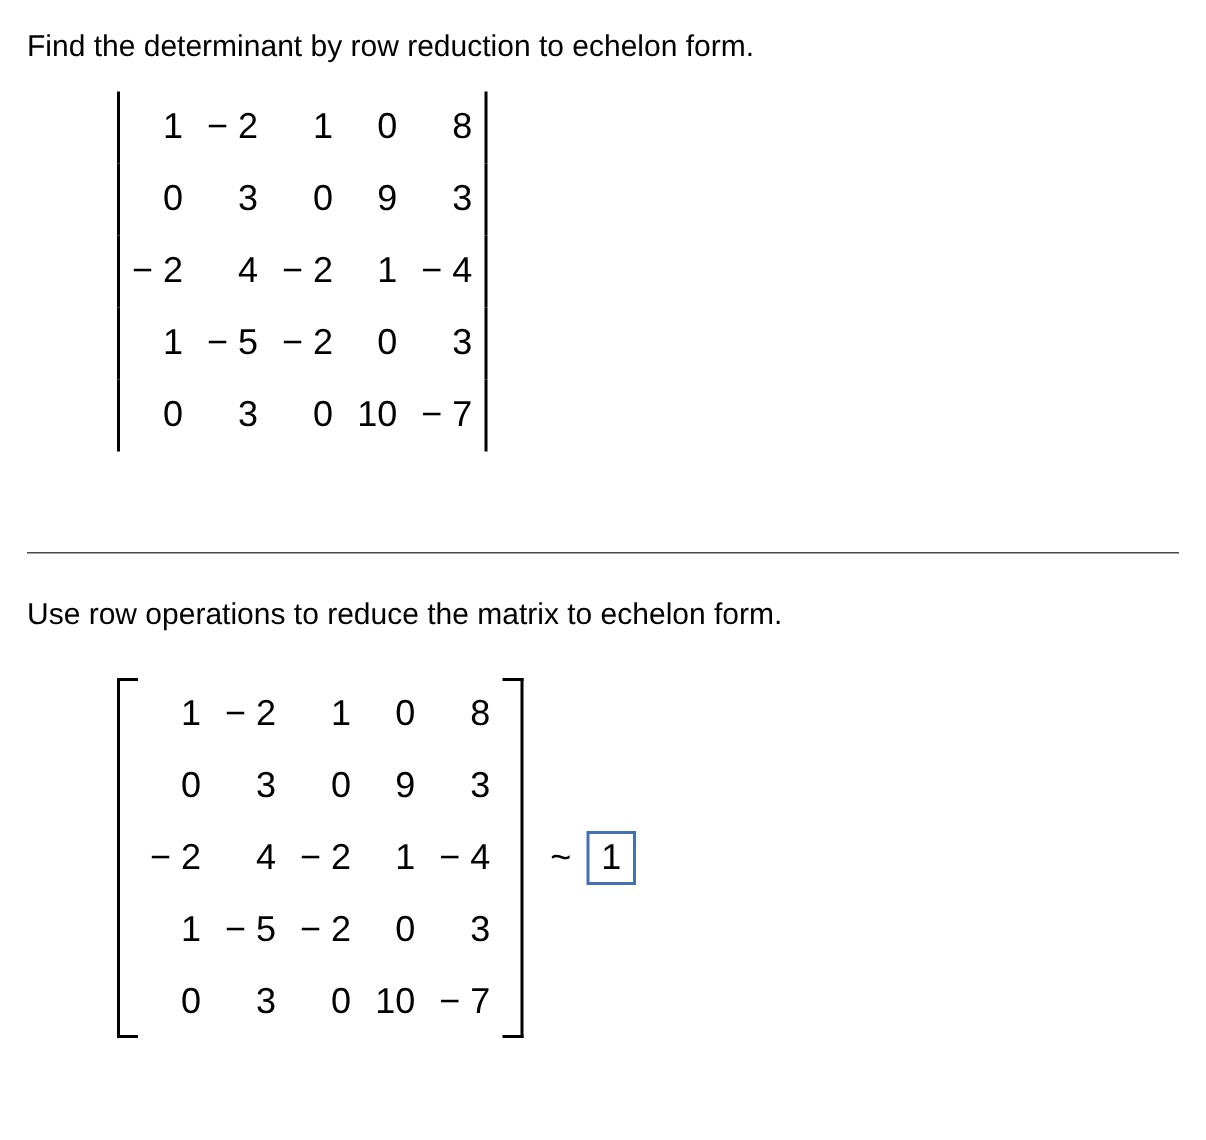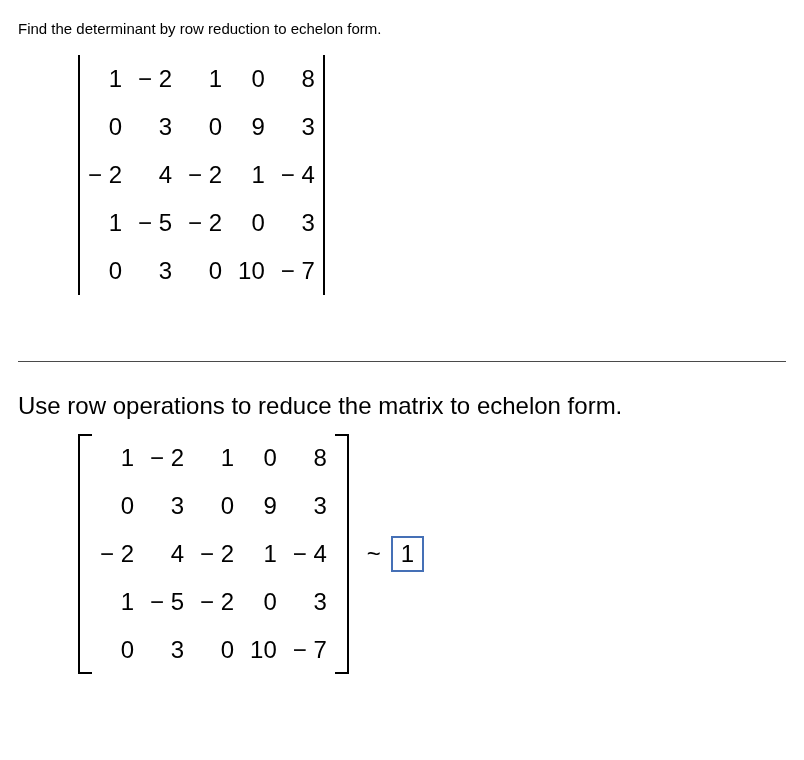--- a/index.html
+++ b/index.html
@@ -11,21 +11,21 @@
       font-family: Arial, Helvetica, sans-serif;
       font-size: 24px;
       color: #000;
       background: #fff;
       width: 804px;
       height: 760px;
       padding: 20px 18px;
     }
     .instruction {
       margin-bottom: 18px;
-      font-size: 15px;
+      font-size: 20px;
     }
     .det-matrix {
       display: inline-block;
       margin-left: 60px;
       margin-bottom: 30px;
     }
     .det-matrix table {
       border-collapse: collapse;
       border-left: 2px solid #000;
       border-right: 2px solid #000;
@@ -36,22 +36,22 @@
       font-size: 24px;
       min-width: 42px;
     }
     .divider {
       border: none;
       border-top: 1px solid #4a4a4a;
       margin: 30px 0 30px 0;
       width: 100%;
     }
     .instruction2 {
-      margin-bottom: 14px;
-      font-size: 24px;
+      margin-bottom: 30px;
+      font-size: 20px;
     }
     .bracket-matrix-wrapper {
       display: flex;
       align-items: center;
       margin-left: 60px;
     }
     .bracket-matrix {
       display: flex;
       align-items: stretch;
     }

